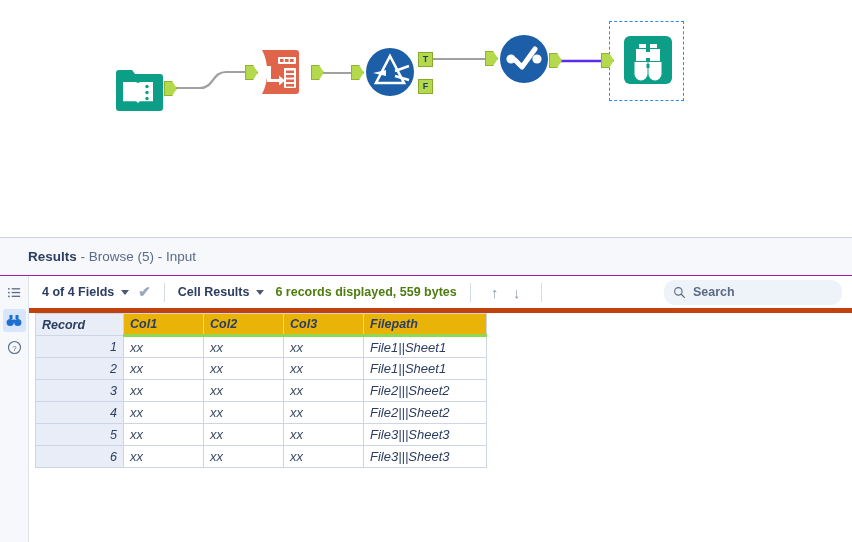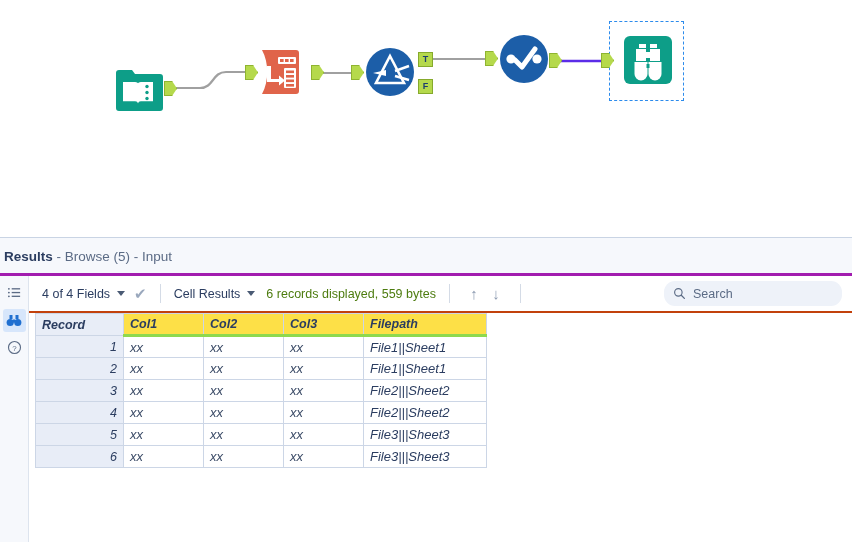--- a/index.html
+++ b/index.html
@@ -94,25 +94,25 @@
     height: 305px;
     background: #f6f8fc;
     border-top: 1px solid #c9d4e4;
     display: flex;
     flex-direction: column;
   }
 
   .results-title {
     height: 38px;
     line-height: 38px;
-    padding-left: 4px;
+    padding-left: 28px;
     font-size: 13.5px;
     color: #5b6b85;
     background: #f6f8fc;
-    border-bottom: 3px solid #a21caf;
+    border-bottom: 1px solid #a21caf;
     white-space: nowrap;
   }
   .results-title .strong {
     font-weight: bold;
     color: #2b3d60;
   }
 
   .results-body {
     flex: 1;
     display: flex;
@@ -147,25 +147,26 @@
     flex-direction: column;
     background: #ffffff;
   }
 
   .toolbar {
     height: 37px;
     flex: none;
     display: flex;
     align-items: center;
     background: #ffffff;
-    border-bottom: 2px solid #c2410c;
+    border-bottom: 5px solid #c2410c;
     padding-left: 13px;
     font-size: 12.5px;
     color: #2b3d60;
     white-space: nowrap;
+    font-weight: bold;
   }
   .tb-item { display: flex; align-items: center; gap: 5px; }
   .caret {
     width: 0; height: 0;
     border-left: 4px solid transparent;
     border-right: 4px solid transparent;
     border-top: 5px solid #4a5a74;
     margin-left: 2px;
   }
   .tb-sep {
@@ -210,21 +211,21 @@
   }
   table.grid th, table.grid td {
     border: 1px solid #ccd6e6;
     padding: 0 6px;
     height: 22px;
     vertical-align: middle;
     white-space: nowrap;
     overflow: hidden;
   }
   table.grid th {
-    background: #fde047;
+    background: #eab308;
     font-weight: bold;
     text-align: left;
     font-size: 12.5px;
     border-bottom: 3px solid #8ed94f;
   }
   table.grid th.rec-head {
     border-bottom: 1px solid #ccd6e6;
     background: #e8edf7;
   }
   table.grid td.rec {

